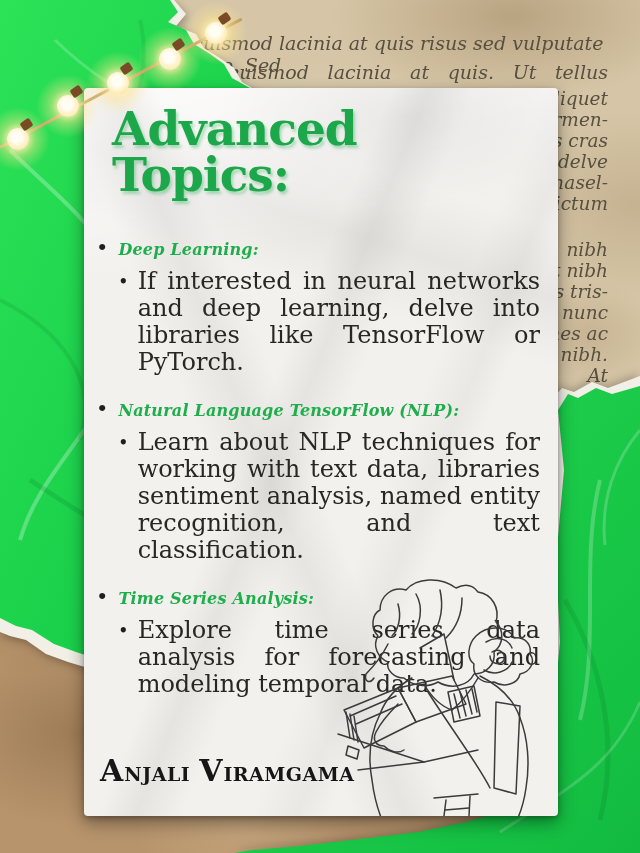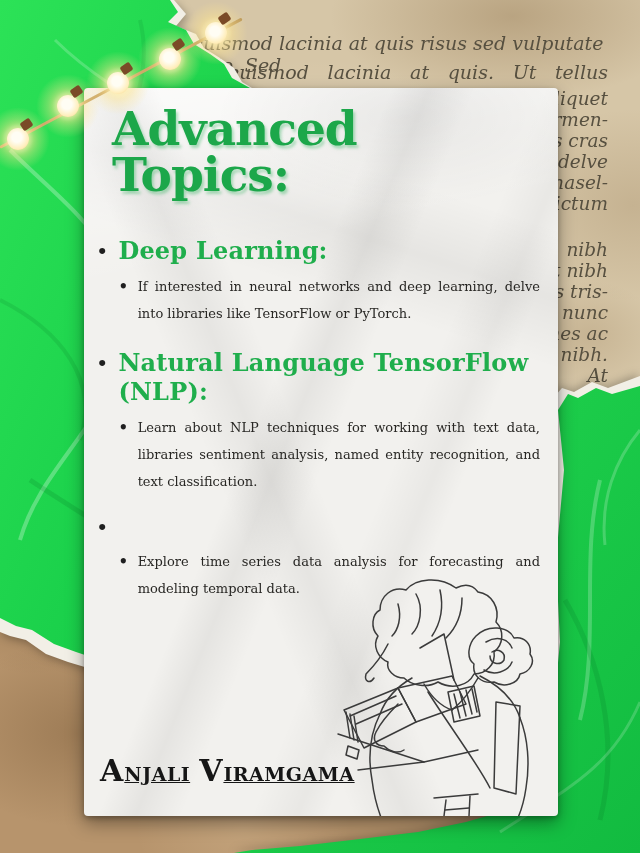--- a/index.html
+++ b/index.html
@@ -43,28 +43,28 @@
     box-shadow:0 7px 18px rgba(0,0,0,.38), 0 2px 5px rgba(0,0,0,.25);
     border-radius:4px;}
 
   .title{position:absolute;left:28px;top:18px;font-weight:bold;font-size:47px;line-height:46px;
     color:#1ca74a;letter-spacing:-1px;text-shadow:2px 3px 3px rgba(45,175,90,.38);}
 
   .sections{position:absolute;left:10px;top:148px;right:18px;}
   .section{margin-bottom:21px;}
   .heading-row{display:flex;align-items:baseline;margin-bottom:8px;}
   .hbullet{color:#1f1f1f;font-size:21px;margin:0 10px 0 2px;}
-  .heading{font-weight:bold;font-size:24px;color:#1fae4c;letter-spacing:.2px;}
+  .heading{font-weight:bold;font-size:16px;color:#1fae4c;letter-spacing:.2px;font-style:italic;}
   .body-row{display:flex;align-items:flex-start;padding-left:24px;}
   .sbullet{color:#1f1f1f;font-size:18px;line-height:27px;margin-right:9px;}
-  .btext{flex:1;font-size:13px;line-height:27px;color:#282724;text-align:justify;}
+  .btext{flex:1;font-size:24px;line-height:27px;color:#282724;text-align:justify;}
 
   .author{position:absolute;left:16px;bottom:28px;color:#161616;font-weight:bold;letter-spacing:1px;}
   .author .init{font-size:30px;}
-  .author .rest{font-size:19px;text-transform:uppercase;letter-spacing:.5px;text-decoration:underline;}
+  .author .rest{font-size:19px;text-transform:uppercase;letter-spacing:.5px;}
   .author .sp{display:inline-block;width:9px;}
 
   .illu{position:absolute;right:2px;bottom:0;width:228px;height:244px;}
 
   
   .light-string{position:absolute;left:0px;top:146px;width:274px;height:3px;border-radius:2px;
     background:linear-gradient(90deg,#cfa96d,#bb9758);transform-origin:0 50%;
     transform:rotate(-28deg);z-index:39;}
   .bulb{position:absolute;width:0;height:0;z-index:40;}
   .glow{position:absolute;left:-32px;top:-32px;width:64px;height:64px;border-radius:50%;
@@ -161,20 +161,21 @@
         </div>
         <div class="body-row">
           <span class="sbullet">•</span>
           <span class="btext">Learn about NLP techniques for working with text data, libraries sentiment analysis, named entity recognition, and text classification.</span>
         </div>
       </div>
 
       <div class="section">
         <div class="heading-row">
           <span class="hbullet">•</span>
+          <span class="heading">Time Series Analysis:</span>
         </div>
         <div class="body-row">
           <span class="sbullet">•</span>
           <span class="btext">Explore time series data analysis for forecasting and modeling temporal data.</span>
         </div>
       </div>
 
     </div>
 
     <svg class="illu" viewBox="0 0 228 244" fill="none" stroke="#3b3b3b" stroke-width="1.5" stroke-linecap="round" stroke-linejoin="round">

